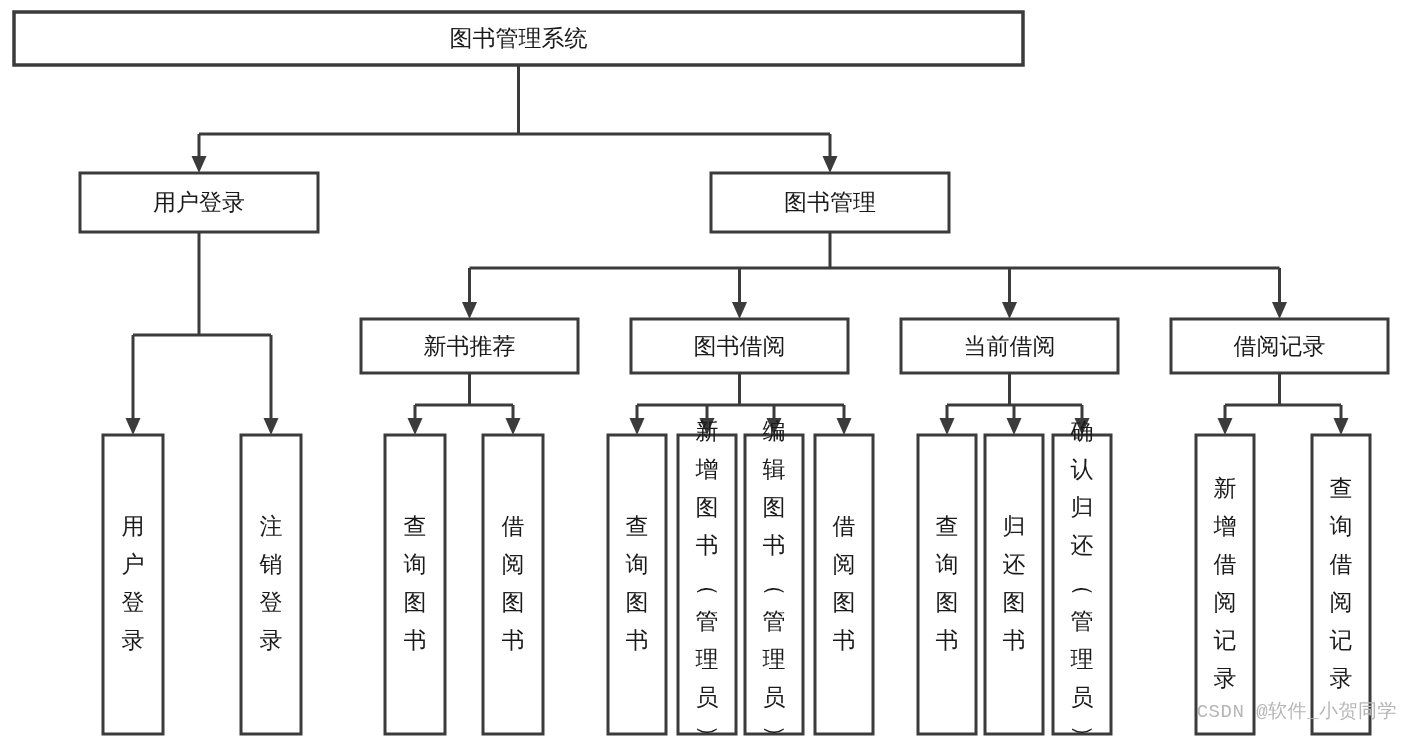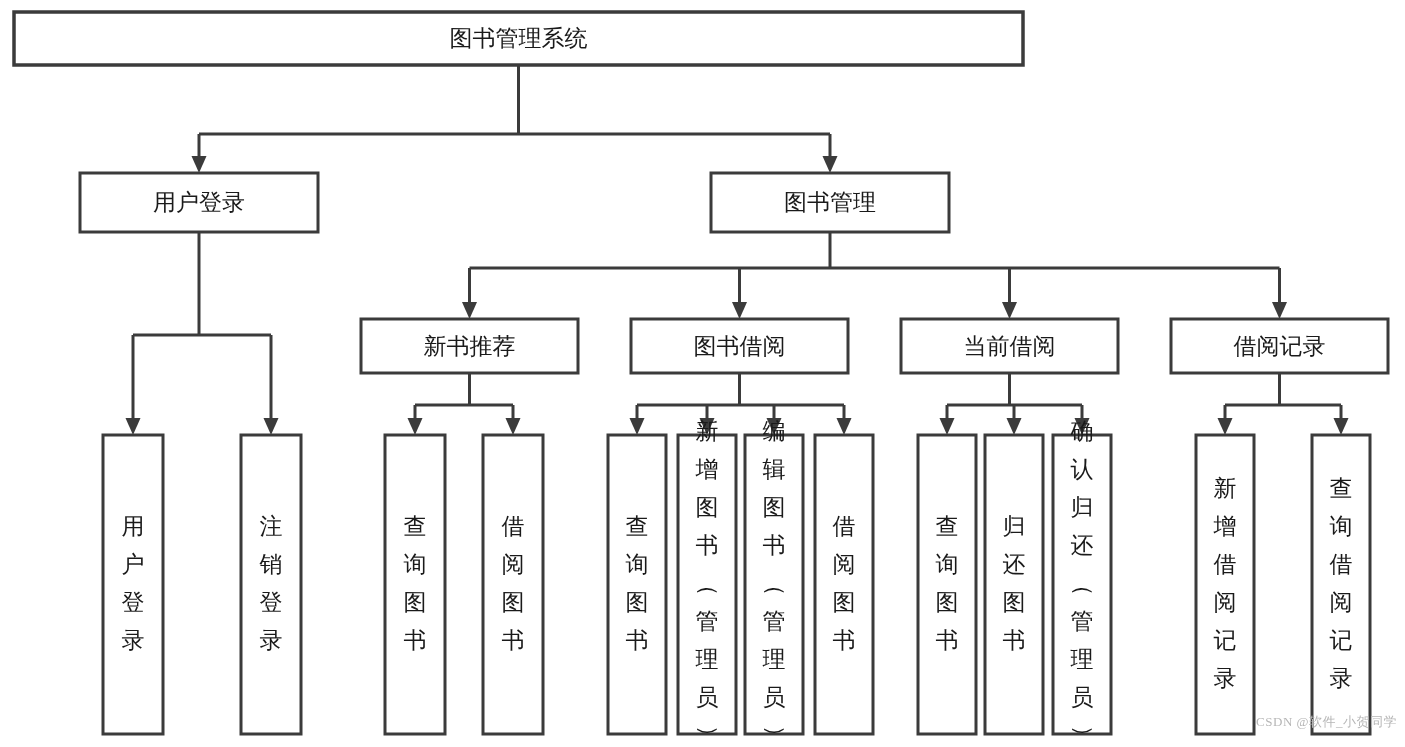--- a/index.html
+++ b/index.html
@@ -51,23 +51,23 @@
   .leaf-label-glyph {
     fill: #1a1a1a;
     font-family: "DejaVu Sans", "Liberation Sans", sans-serif;
     font-size: 23px;
     text-anchor: middle;
     dominant-baseline: middle;
   }
   .watermark-text {
     position: absolute;
     right: 8px;
-    bottom: 16px;
-    font-family: Liberation Serif, serif;
-    font-size: 13px;
+    bottom: 23px;
+    font-family: Liberation Mono, monospace;
+    font-size: 19px;
     color: #b6b6b6;
     white-space: nowrap;
     letter-spacing: 0.5px;
     user-select: none;
   }
 </style>
 </head>
 <body>
 
 <div id="diagram-root">

